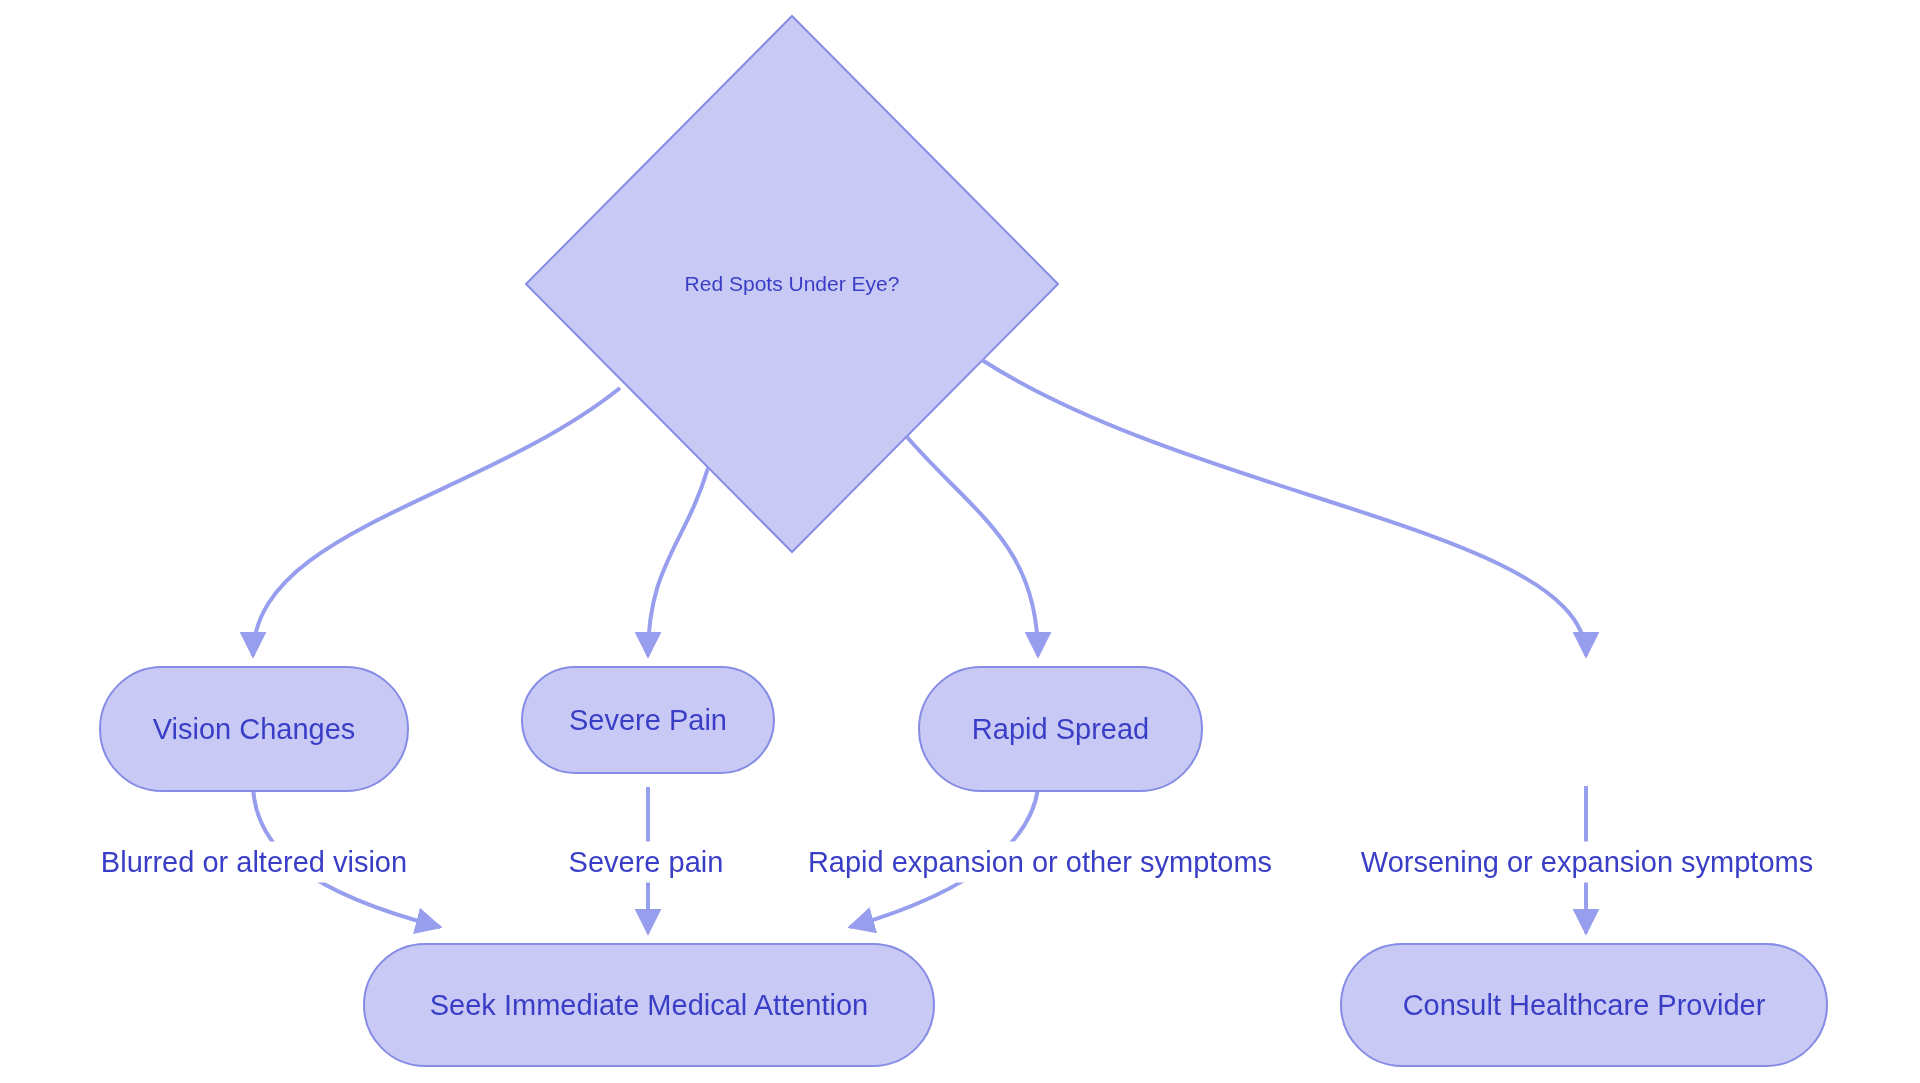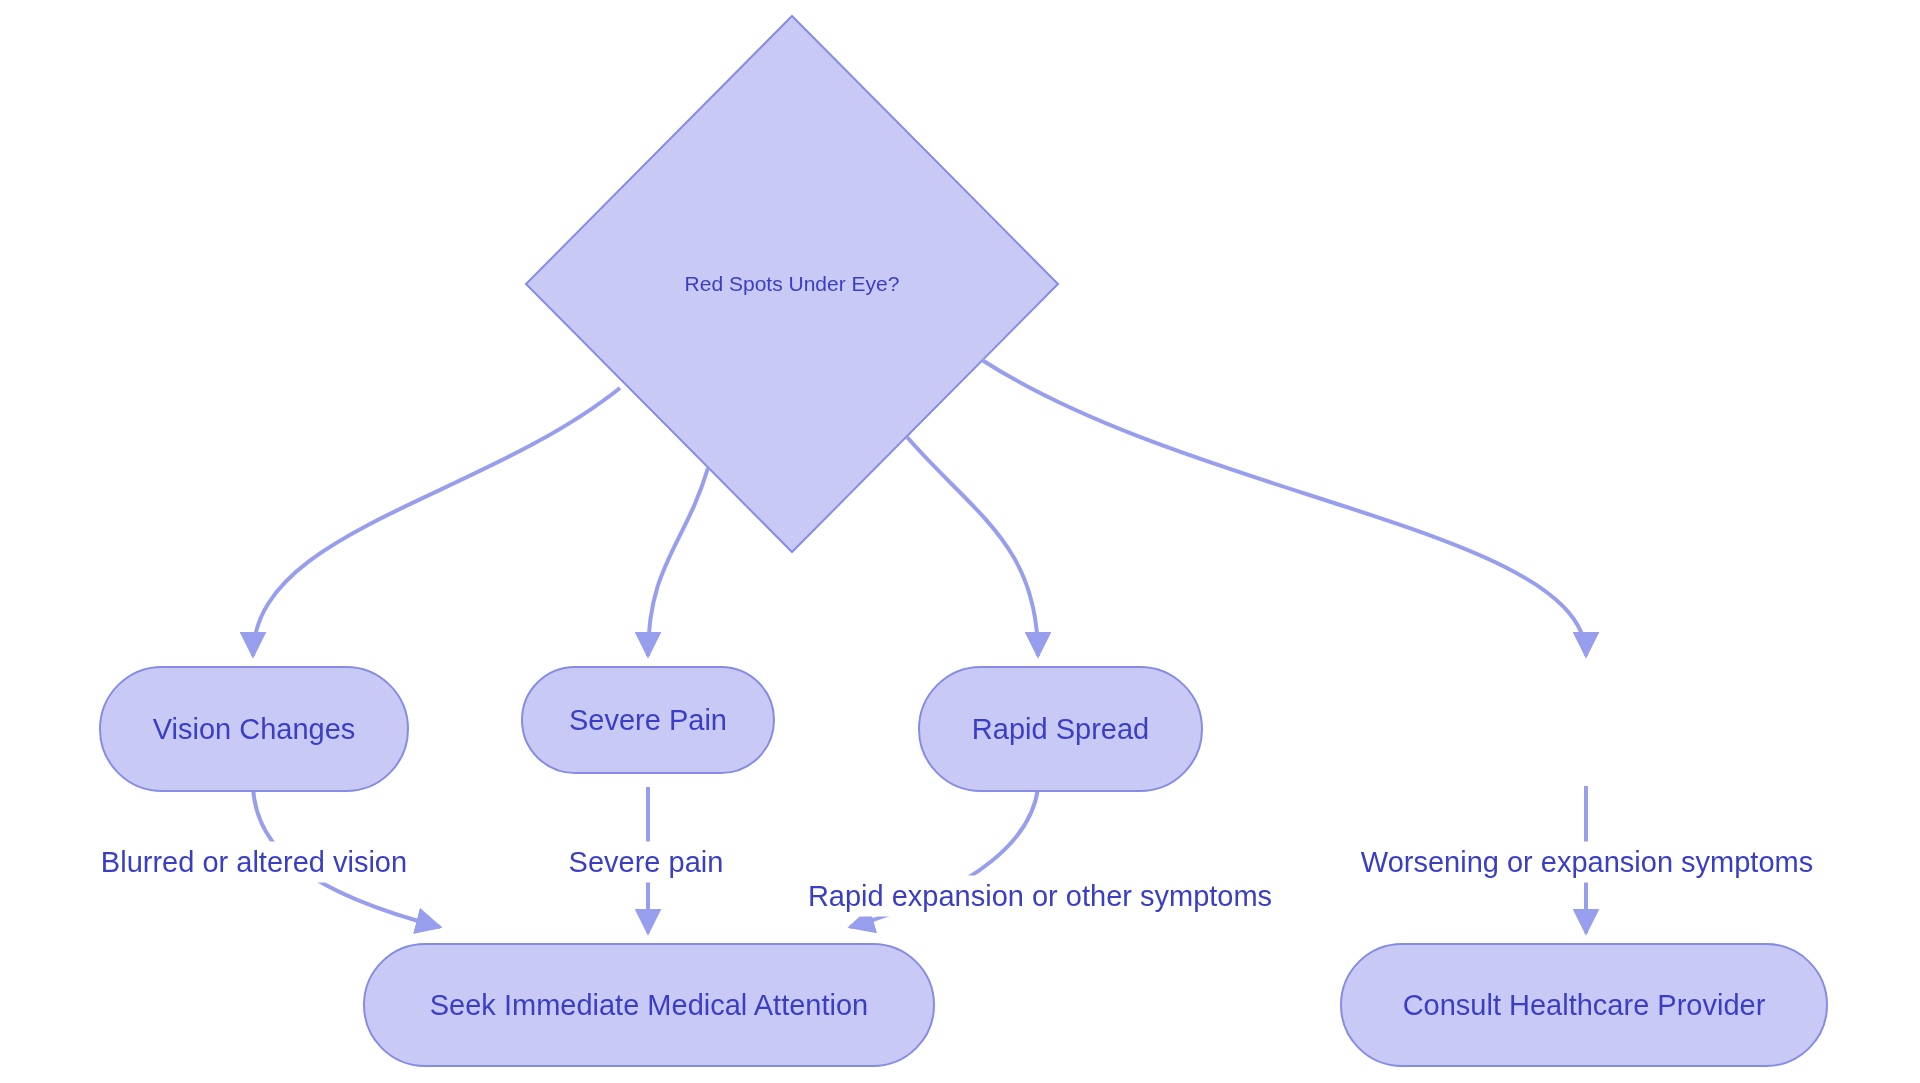--- a/index.html
+++ b/index.html
@@ -52,21 +52,21 @@
   
   .node-vision     {left:99px;  top:660px; width:310px; height:126px;}
   .node-severe     {left:521px; top:660px; width:254px; height:108px;}
   .node-rapid      {left:918px; top:660px; width:285px; height:126px;}
   .node-persistent {left:1387px;top:660px; width:398px; height:126px;}
   .node-seek       {left:363px; top:937px; width:572px; height:124px;}
   .node-consult    {left:1340px;top:937px; width:488px; height:124px;}
   .diamond-label   {left:592px; top:254px; width:400px; height:60px;}
   .edge-label-vision     {left:254px;  top:862px;}
   .edge-label-severe     {left:646px;  top:862px;}
-  .edge-label-rapid      {left:1040px; top:862px;margin-top:34px;}
+  .edge-label-rapid      {left:1040px; top:862px;}
   .edge-label-persistent {left:1587px; top:862px;}
 </style>
 </head>
 <body>
 
 <div class="canvas">
 
   <svg class="edges-layer" width="1920" height="1083" viewBox="0 0 1920 1083" xmlns="http://www.w3.org/2000/svg">
     <defs>
       <marker id="arrow" viewBox="0 0 10 10" refX="9" refY="5" markerWidth="27" markerHeight="27" markerUnits="userSpaceOnUse" orient="auto">

